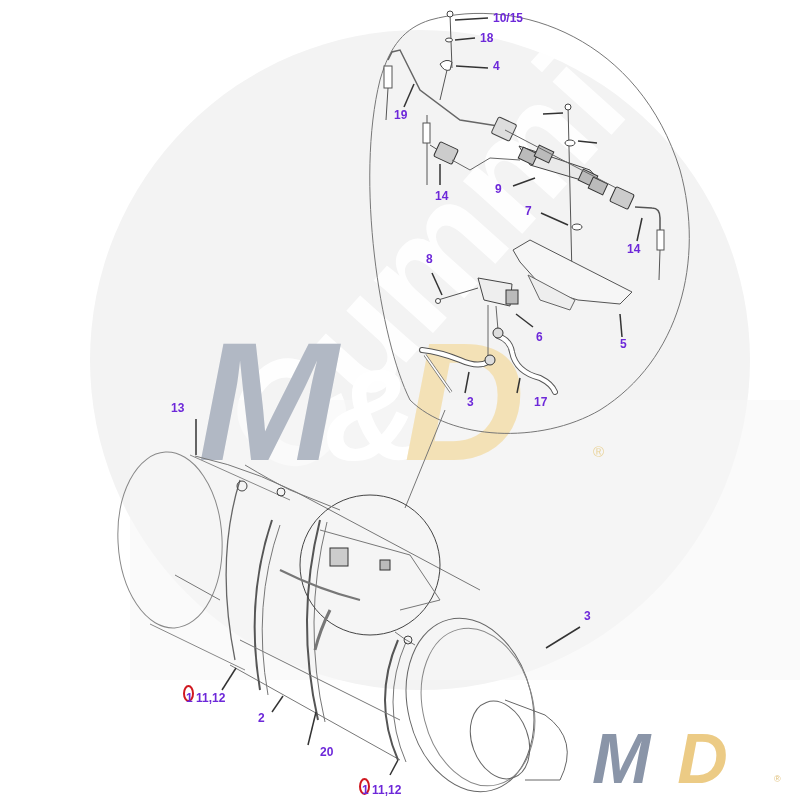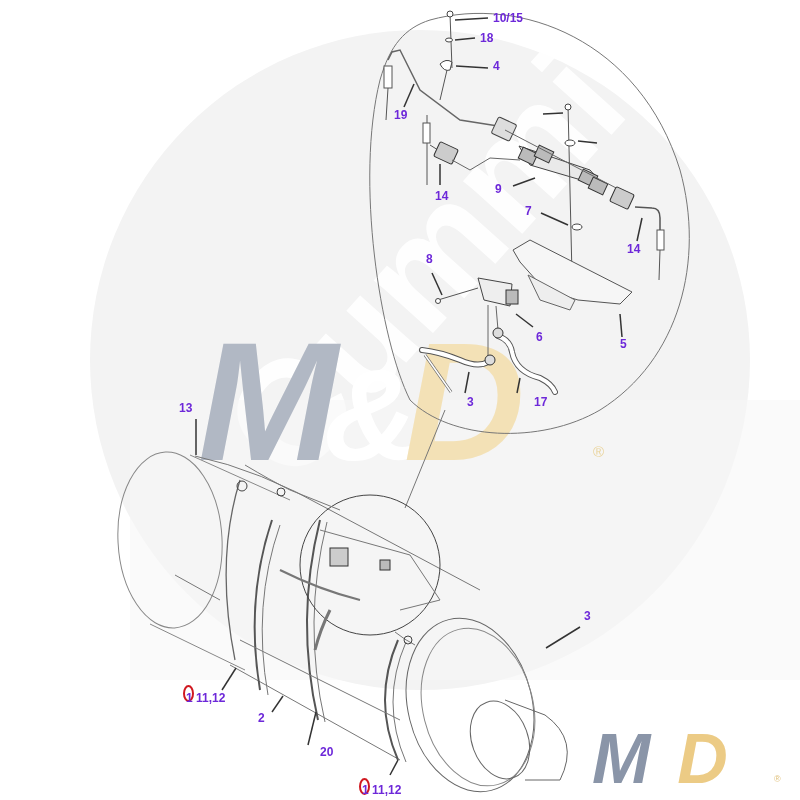--- a/index.html
+++ b/index.html
@@ -169,21 +169,21 @@
   <div class="callout" style="left:394px; top:109px;">19</div>
   <div class="callout" style="left:435px; top:190px;">14</div>
   <div class="callout" style="left:495px; top:183px;">9</div>
   <div class="callout" style="left:525px; top:205px;">7</div>
   <div class="callout" style="left:627px; top:243px;">14</div>
   <div class="callout" style="left:426px; top:253px;">8</div>
   <div class="callout" style="left:536px; top:331px;">6</div>
   <div class="callout" style="left:620px; top:338px;">5</div>
   <div class="callout" style="left:467px; top:396px;">3</div>
   <div class="callout" style="left:534px; top:396px;text-align:center;">17</div>
-  <div class="callout" style="left:179px; top:402px;">13</div>
+  <div class="callout" style="left:171px; top:402px;">13</div>
   <div class="callout" style="left:584px; top:610px;">3</div>
   <div class="callout" style="left:258px; top:712px;">2</div>
   <div class="callout" style="left:296px; top:746px;margin-left:24px;">20</div>
 
   <div class="red-ring" style="left:183px; top:685px;"></div>
   <div class="callout" style="left:186px; top:692px;">1</div>
   <div class="callout" style="left:196px; top:692px;">11,12</div>
 
   <div class="red-ring" style="left:359px; top:778px;"></div>
   <div class="callout" style="left:362px; top:784px;">1</div>

